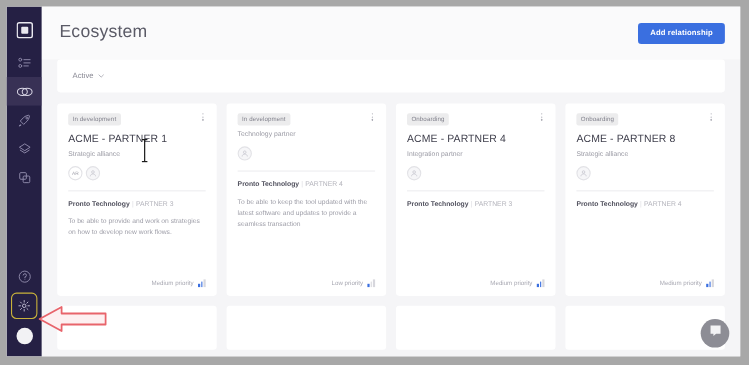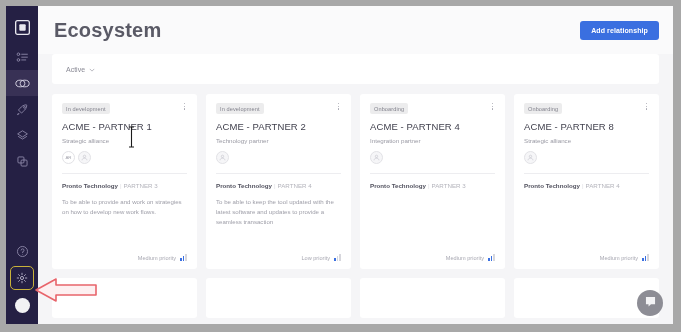--- a/index.html
+++ b/index.html
@@ -66,22 +66,22 @@
     position: relative;
   }
   #header {
     height: 48px;
     background: #fafafb;
     display: flex;
     align-items: center;
     padding: 0 14px 0 16px;
   }
   #page-title {
-    font-size: 20px;
-    font-weight: 700;
+    font-size: 16px;
+    font-weight: 400;
     color: #5a5a66;
     letter-spacing: 0.2px;
     text-align: right;
   }
   #add-relationship-button {
     margin-left: auto;
     background: #3a6fe0;
     color: #ffffff;
     font-size: 7px;
     font-weight: bold;
@@ -373,21 +373,20 @@
         <div class="card">
           <div class="card-top">
             <div class="card-head-row">
               <span class="status-badge">In development</span>
               <span class="kebab">
                     <i></i>
                     <i></i>
                     <i></i>
                   </span>
             </div>
-            <div class="card-title">ACME - PARTNER 2</div>
             <div class="card-subtitle">Technology partner</div>
             <div class="avatar-row">
               <span class="av ghost">
                 <svg width="7" height="7" viewBox="0 0 10 10" fill="none" stroke="#c4c4cc" stroke-width="0.9">
                   <circle cx="5" cy="3.4" r="1.7"></circle>
                       <path d="M1.6 9c0-2 1.6-3.1 3.4-3.1S8.4 7 8.4 9"></path>
                 </svg>
               </span>
             </div>
             <div class="card-divider"></div>

